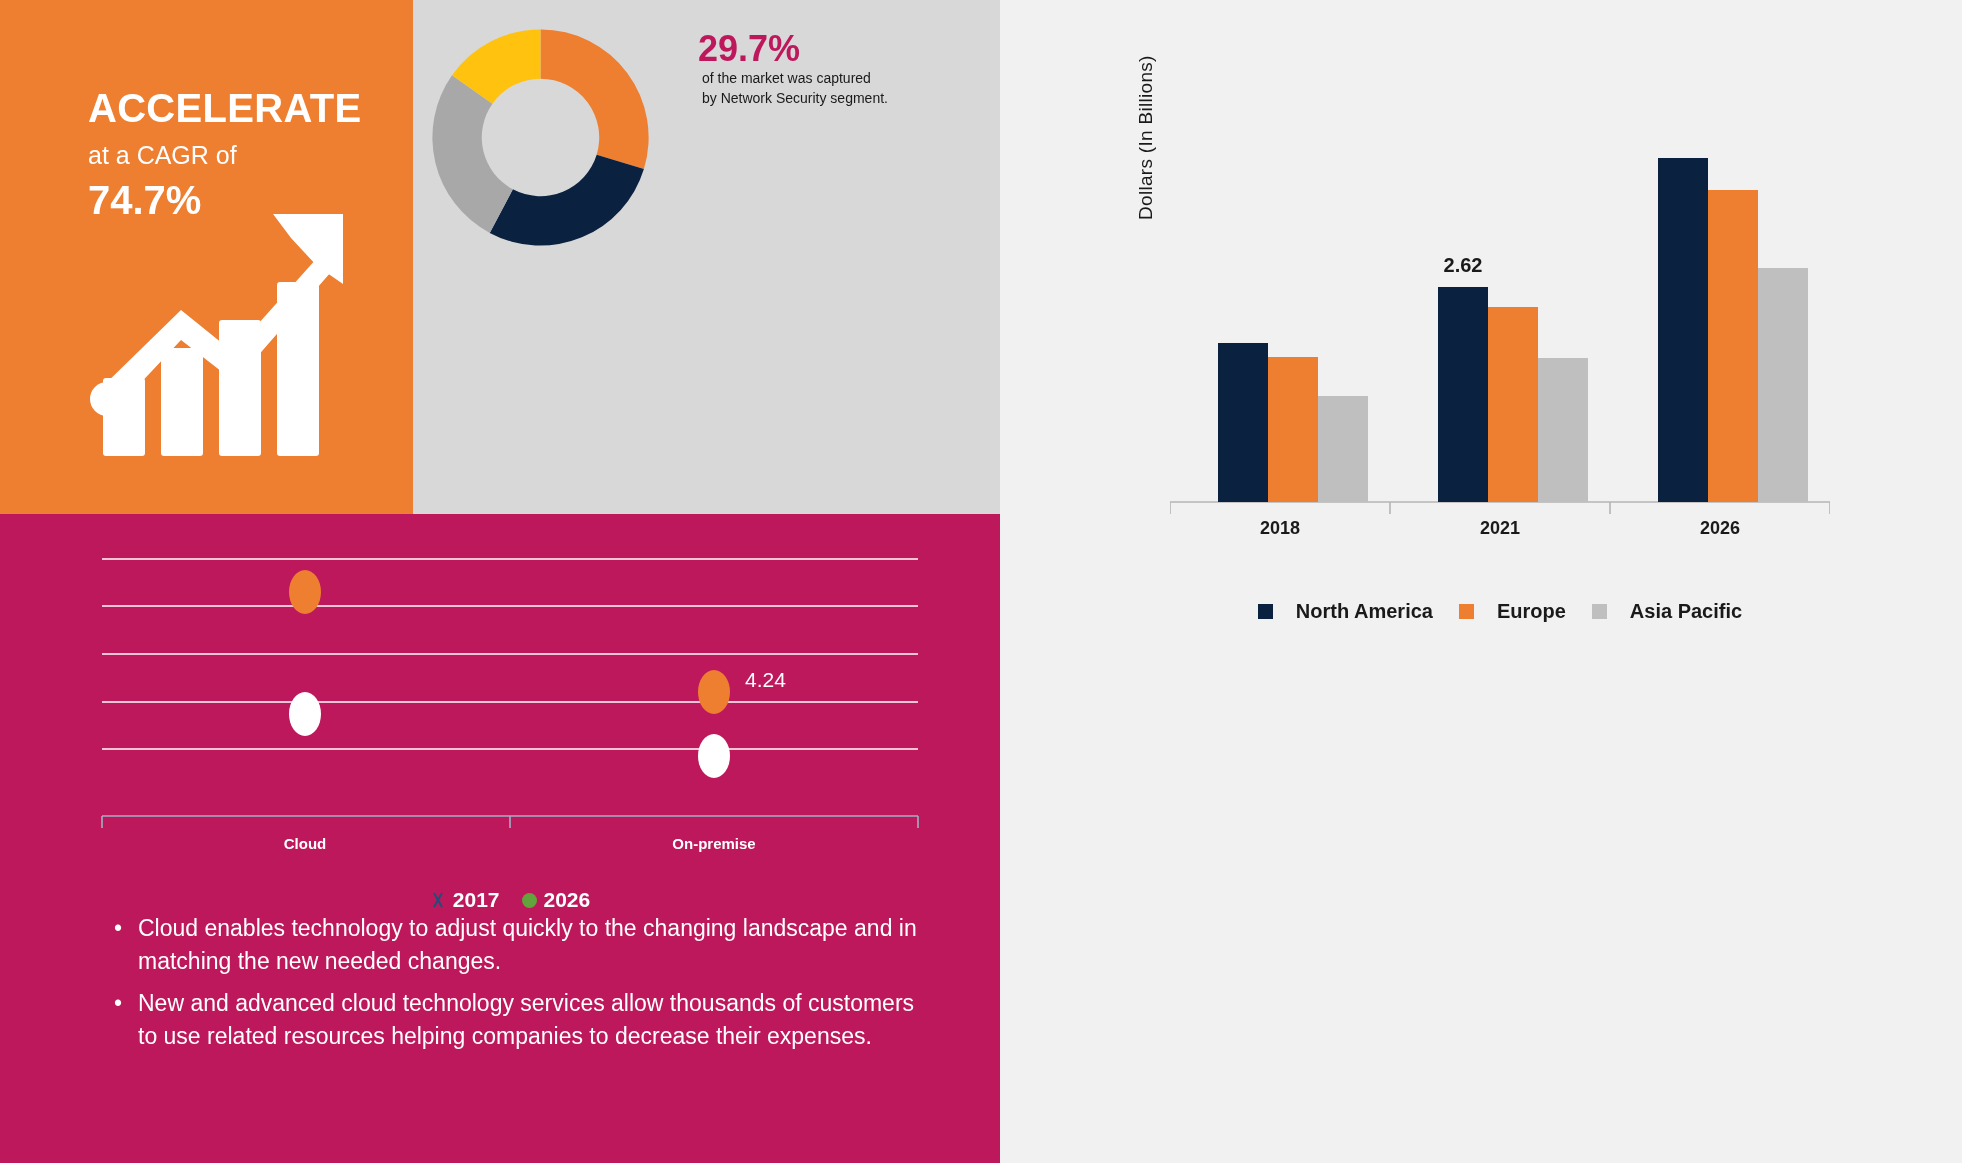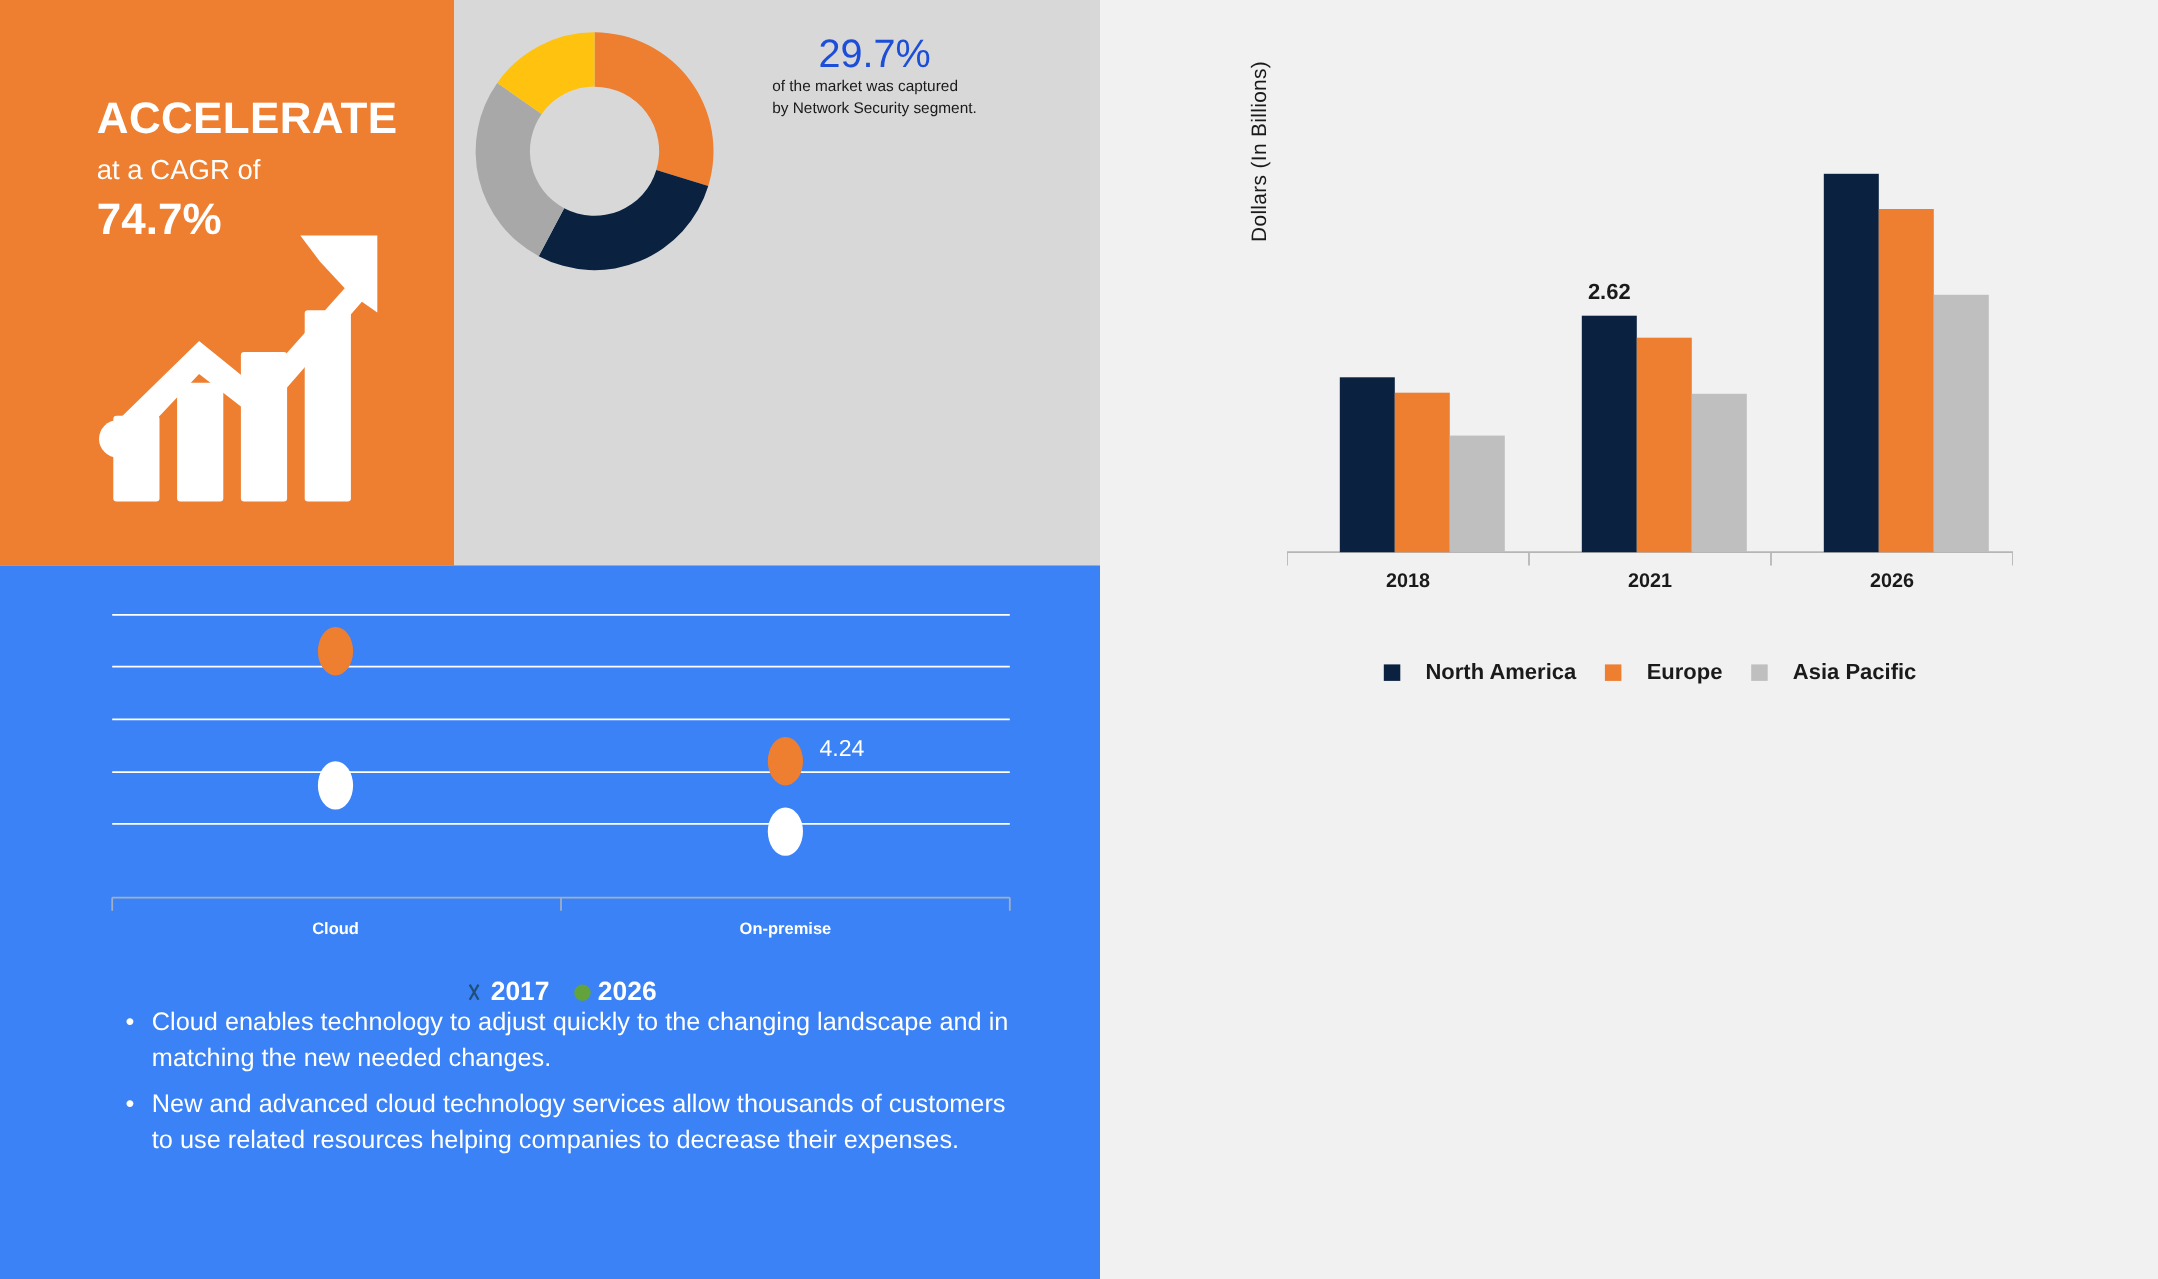--- a/index.html
+++ b/index.html
@@ -32,36 +32,36 @@
 
   .gray-panel {
     position: absolute; left: 413px; top: 0; width: 587px; height: 514px;
     background: #d8d8d8;
   }
   .donut-wrap { position: absolute; left: 10px; top: 20px; width: 235px; height: 235px; }
   .stat-block {
     position: absolute; left: 285px; top: 28px; width: 190px;
     color: #1a1a1a;
   }
-  .stat-pct { color: #1d4ed8; font-size: 36px; font-weight: 400; line-height: 1.15; margin-left: 46px; }
+  .stat-pct { color: #be185d; font-size: 36px; font-weight: 700; line-height: 1.15; }
   .stat-desc { font-size: 14px; line-height: 1.42; font-weight: 400; padding-left: 4px; }
   .growth-para {
     position: absolute; left: 24px; top: 268px; width: 420px;
     font-size: 21px; font-weight: 700; line-height: 1.66; color: #111;
   }
 
   .navy-panel {
     position: absolute; left: 0; top: 514px; width: 1116px; height: 649px;
-    background: #3b82f6;
+    background: #be185d;
   }
   .dot-chart { position: absolute; left: 100px; top: 30px; width: 820px; height: 340px; }
   .dot-legend {
     position: absolute; left: 0; top: 374px; width: 820px;
     display: flex; justify-content: center; align-items: center; gap: 22px;
-    color: #ffffff; font-size: 24px; font-weight: 700;
+    color: #ffffff; font-size: 21px; font-weight: 700;
   }
   .dot-legend .item { display: flex; align-items: center; gap: 7px; }
   .lg-x { width: 16px; height: 16px; position: relative; }
   .lg-x::before, .lg-x::after {
     content: ""; position: absolute; left: 50%; top: 0; width: 2px; height: 16px;
     background: #1f4e79;
   }
   .lg-x::before { transform: translateX(-50%) rotate(30deg); }
   .lg-x::after  { transform: translateX(-50%) rotate(-30deg); }
   .lg-dot { width: 15px; height: 15px; border-radius: 50%; background: #62a33c; }

